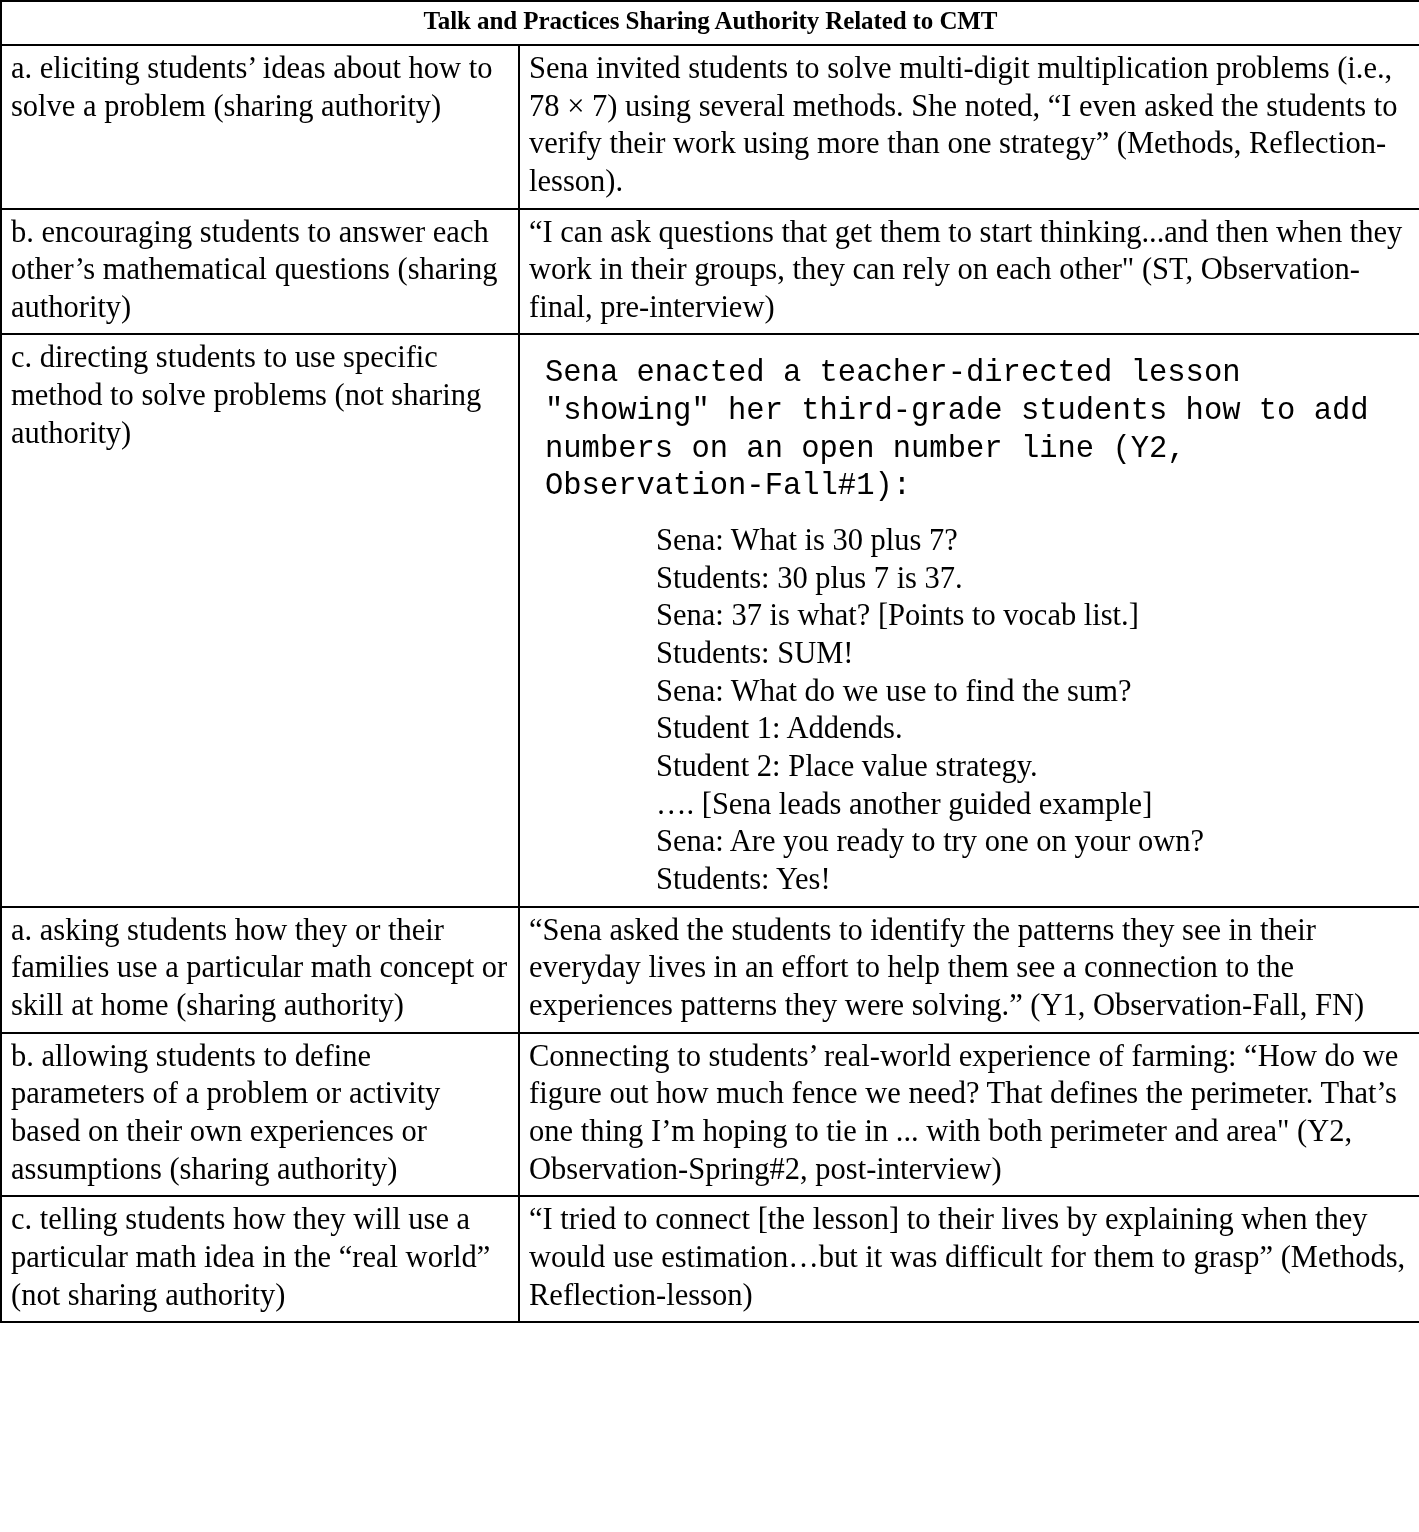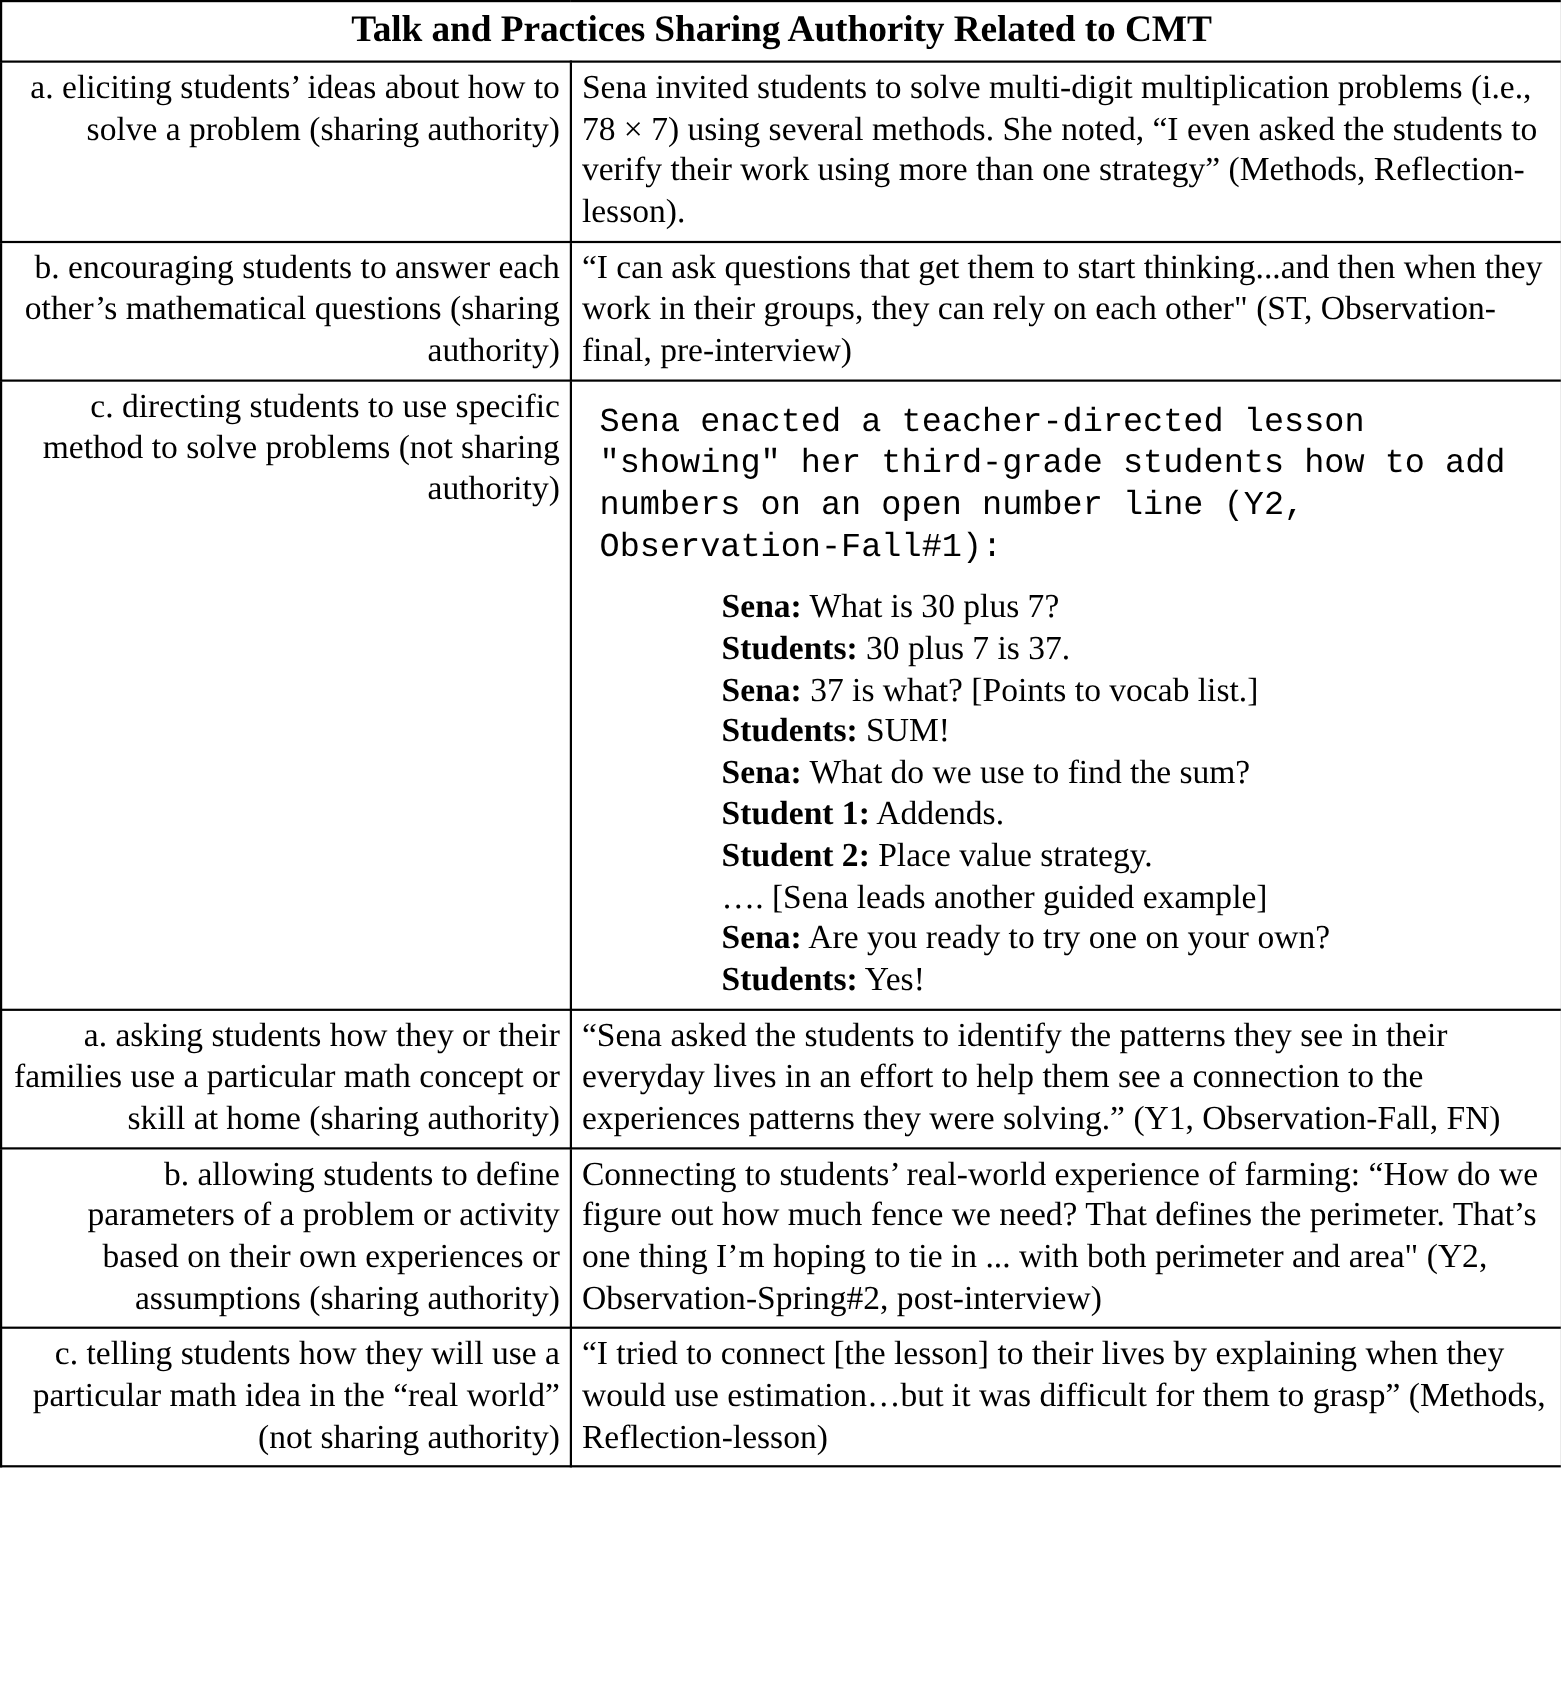--- a/index.html
+++ b/index.html
@@ -32,42 +32,41 @@
     vertical-align: top;
     padding: 4px 9px 7px 9px;
     box-sizing: border-box;
   }
   col.col-label { width: 518px; }
   col.col-body  { width: 901px; }
 
   td.section-header {
     text-align: center;
     font-weight: bold;
-    font-size: 34px;
+    font-size: 25px;
     padding: 6px 8px 9px 8px;
     letter-spacing: -0.1px;
     margin-top: 12px;
   }
   td.label-cell {
     padding-right: 6px;
-    text-align: right;
   }
   td.body-cell {
     padding-left: 11px;
     padding-right: 6px;
   }
   .dialogue {
     margin-top: 0;
   }
   .dialogue-line {
     padding-left: 127px;
     white-space: nowrap;
   }
   .speaker {
-    font-weight: bold;
+    font-weight: normal;
   }
   .ital {
   }
   p.para {
     margin: 16px;
     font-family: Liberation Mono, monospace;
   }
 </style>
 </head>
 <body>

